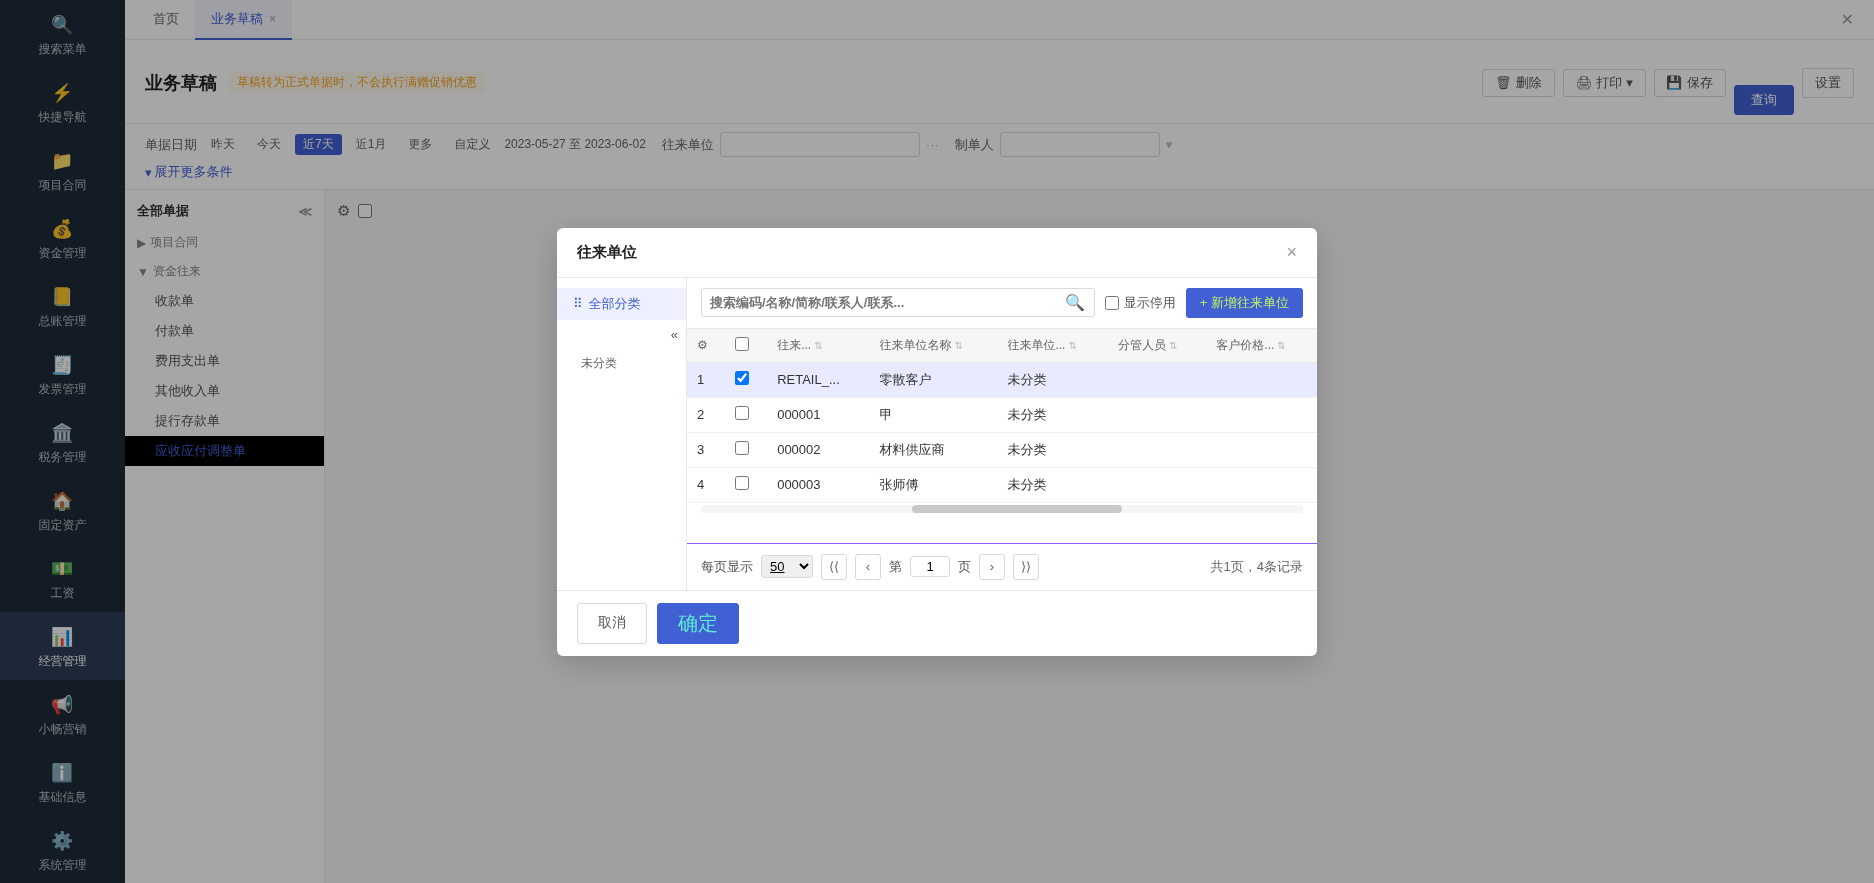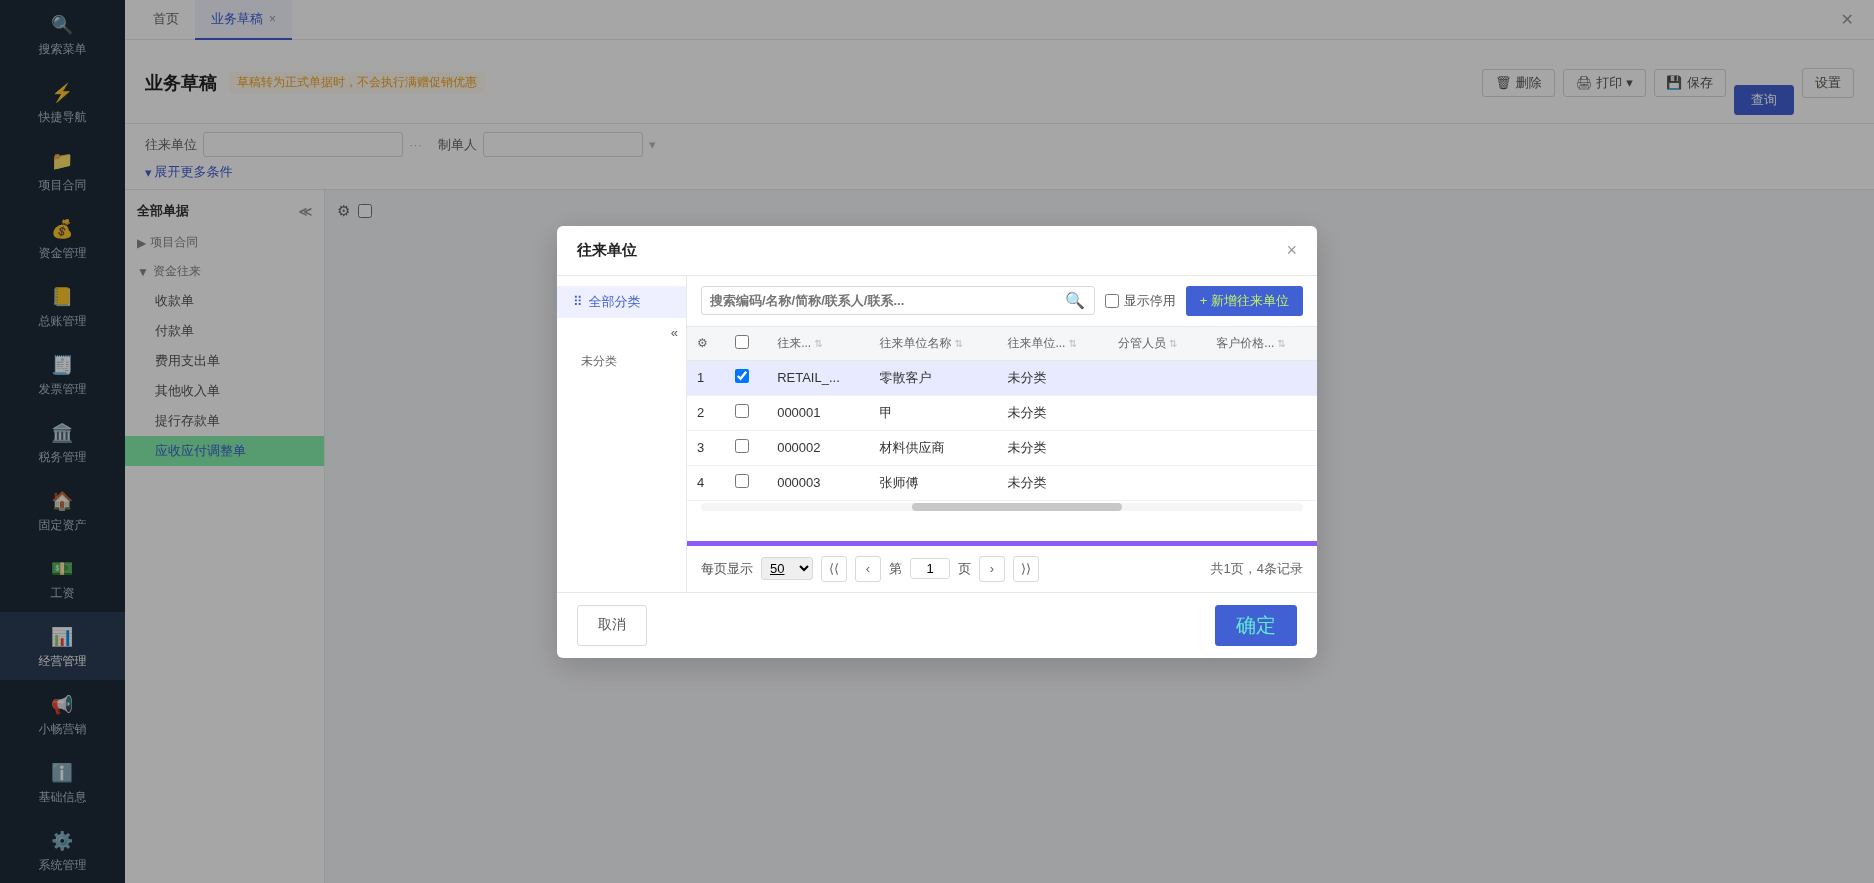--- a/index.html
+++ b/index.html
@@ -129,21 +129,21 @@
     .collapse-btn { cursor: pointer; color: #999; }
     .left-menu-item {
       padding: 6px 20px;
       font-size: 13px;
       color: #555;
       cursor: pointer;
       display: flex;
       align-items: center;
       gap: 6px;
     }
-    .left-menu-item.active { background: #86efac; color: #4160d3; font-weight: 500; }
+    .left-menu-item.active { background: #000000; color: #4160d3; font-weight: 500; }
     .left-menu-group {
       padding: 6px 12px;
       font-size: 12px;
       color: #888;
       display: flex;
       align-items: center;
       gap: 4px;
       cursor: pointer;
     }
     .left-menu-sub { padding-left: 30px; }
@@ -274,21 +274,21 @@
       color: #333;
       font-size: 13px;
     }
     .dlg-table tr.selected td { background: #e8ebff; }
 
     .dlg-pagination {
       padding: 10px 14px;
       display: flex;
       align-items: center;
       gap: 8px;
-      border-top: 5px solid #8b5cf6;
+      border-top: 1px solid #8b5cf6;
       font-size: 13px;
       color: #555;
       margin-top: 28px;
     }
     .pg-btn {
       width: 26px; height: 26px;
       display: flex; align-items: center; justify-content: center;
       border: 1px solid #d9d9d9;
       border-radius: 3px;
       cursor: pointer;
@@ -310,21 +310,21 @@
       padding: 2px 4px;
       font-size: 13px;
       text-decoration: underline;
     }
     .pg-total { margin-left: auto; color: #666; font-size: 13px; }
 
     .dialog-footer {
       padding: 12px 20px;
       border-top: 1px solid #e8e8e8;
       display: flex;
-      justify-content: space-between;
+      justify-content: flex-start;
       gap: 10px;
     }
     .btn-cancel {
       padding: 6px 20px;
       border: 1px solid #d9d9d9;
       border-radius: 3px;
       background: #fff;
       color: #555;
       font-size: 14px;
       cursor: pointer;
@@ -467,20 +467,30 @@
           <span>保存</span>
         </button>
         <button class="btn-primary-sm">查询</button>
         <button class="settings-btn">设置</button>
       </div>
     </div>
   </div>
 
   <div class="filter-area">
     <div class="filter-row">
+      <div class="filter-item">
+        <span class="filter-label">单据日期</span>
+        <button class="date-btn">昨天</button>
+        <button class="date-btn">今天</button>
+        <button class="date-btn active">近7天</button>
+        <button class="date-btn">近1月</button>
+        <button class="date-btn">更多</button>
+        <button class="date-btn">自定义</button>
+        <span class="date-range">2023-05-27 至 2023-06-02</span>
+      </div>
       <div class="filter-item">
         <span class="filter-label">往来单位</span>
         <input class="filter-input" type="text" value="" style="">
         <span style="color:#bbb;">···</span>
       </div>
       <div class="filter-item">
         <span class="filter-label">制单人</span>
         <input class="filter-input" type="text" value="" style="width: 160px;">
         <span style="color:#bbb;">▾</span>
       </div>

